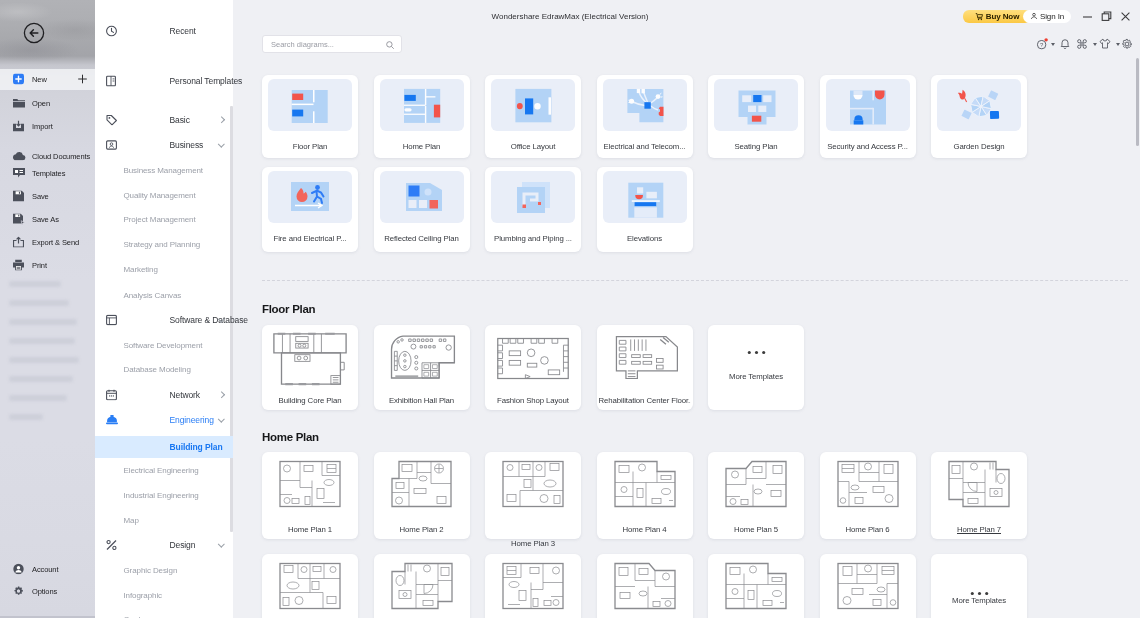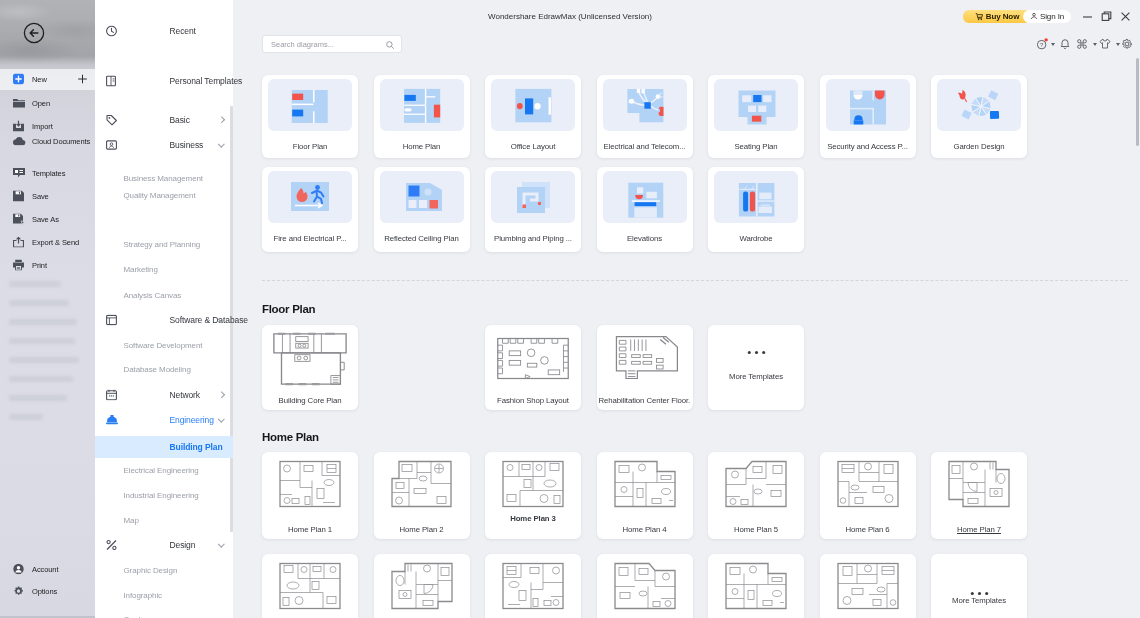--- a/index.html
+++ b/index.html
@@ -80,21 +80,21 @@
 </div>
 
 <div class="sb1item" style="top:116.2px;">
  <svg width="11" height="11" viewBox="0 0 11 11">
         <path fill="#4c505b" d="M0 3.2h3v4.2h5V3.2h3V11H0z"></path>
         <path d="M5.5 0v5M3.6 3.4l1.9 2 1.9-2" stroke="#4c505b" stroke-width="1.2" fill="none"></path>
       </svg>
  <span class="txt">Import</span>
 </div>
 
-<div class="sb1item" style="top:131px;text-decoration:underline;">
+<div class="sb1item" style="top:146px;text-decoration:underline;">
  <svg width="13" height="9" viewBox="0 0 13 9">
         <path fill="#4c505b" d="M3.2 8.8a3 3 0 0 1-.4-6A3.7 3.7 0 0 1 9.9 3.4a2.7 2.7 0 0 1-.4 5.4z"></path>
       </svg>
  <span class="txt">Cloud Documents</span>
 </div>
 
 <div class="sb1item" style="top:162.6px;">
  <svg width="12" height="10" viewBox="0 0 12 10">
         <path fill="#4c505b" d="M0 0h12v7H7l-2 2.6V7H0z"></path>
         <rect x="2" y="2" width="3" height="3" fill="#fff"></rect>
@@ -203,28 +203,31 @@
 <div class="m2" style="top:133.5px;">
  <svg width="11" height="11" viewBox="0 0 11 11">
         <rect x="0.6" y="1.4" width="9.8" height="8.2" rx="1" fill="none" stroke="#4c505b" stroke-width="1.1"></rect>
         <circle cx="5.5" cy="4.6" r="1.3" fill="none" stroke="#4c505b" stroke-width="0.9"></circle>
         <path d="M3.4 8.2c.4-1.2 1.2-1.7 2.1-1.7s1.7.5 2.1 1.7" fill="none" stroke="#4c505b" stroke-width="0.9"></path>
       </svg>
  <span class="txt">Business</span>
       <span class="chev d"></span>
 </div>
 
-<div class="m2s" style="top:159px;margin-top:8px;">
+<div class="m2s" style="top:159px;">
       <span class="txt">Business Management</span>
     </div>
 
 <div class="m2s" style="top:183.5px;">
       <span class="txt">Quality Management</span>
     </div>
 
+<div class="m2s" style="top:208px;">
+      <span class="txt">Project Management</span>
+    </div>
 
 <div class="m2s" style="top:233px;">
       <span class="txt">Strategy and Planning</span>
     </div>
 
 <div class="m2s" style="top:258px;">
       <span class="txt">Marketing</span>
     </div>
 
 <div class="m2s" style="top:283.5px;">
@@ -301,21 +304,21 @@
     </div>
 
 <div class="m2s" style="top:583.5px;">
       <span class="txt">Infographic</span>
     </div>
 
 <div class="m2s" style="top:608px;">
       <span class="txt">Cards</span>
     </div>
 
-<div id="title">Wondershare EdrawMax (Unlicensed Version)</div>
+<div id="title">Wondershare EdrawMax (Electrical Version)</div>
 
 <div class="abs" style="left:963px;top:9.5px;width:68px;height:13.5px;border-radius:6px;
  background:linear-gradient(180deg,#ffdf7e,#fbc844);display:flex;align-items:center;justify-content:center;">
  <svg width="9" height="9" viewBox="0 0 24 24" style="margin-right:2px">
         <path fill="none" stroke="#3a2c00" stroke-width="2.4" d="M2 4h3l2.6 12.5H19M7 7h13l-1.8 7H8.4"></path>
         <circle cx="9.5" cy="20" r="1.8" fill="#3a2c00"></circle>
         <circle cx="17" cy="20" r="1.8" fill="#3a2c00"></circle>
       </svg>
  <span style="font-size:8px;font-weight:bold;color:#2b2100;letter-spacing:-0.1px;">Buy Now</span>
 </div>
@@ -531,35 +534,20 @@
   <rect x="34" y="16.3" width="6.2" height="6.2" fill="#e8eef9"></rect>
   <rect x="43.4" y="20.8" width="10.5" height="6.5" fill="#e8eef9"></rect>
   <path d="M32.3 24h7.6v0.8a3.8 3.4 0 0 1-7.6 0z" fill="#f2544b"></path>
   <rect x="28.8" y="29.3" width="28" height="1.5" fill="#fdfdfe"></rect>
   <rect x="31.6" y="31.2" width="21.6" height="3.9" fill="#1677f0"></rect>
   <rect x="31.3" y="36.3" width="22.6" height="10.4" fill="#e4ecf9"></rect>
  </svg></div>
  <div class="clabel" style="top:67px;">Elevations</div>
 </div>
 
-<div class="card" style="left:708px;top:167px;height:85px;">
- <div class="cicon"><svg width="84" height="55" viewBox="0 0 84 55">
-  <rect x="24.9" y="12" width="35.5" height="33.5" fill="#b3d3f6"></rect>
-  <rect x="42" y="12" width="1.6" height="33.5" fill="#e8eef9"></rect>
-  <rect x="25.5" y="17.8" width="16.5" height="1.2" fill="#dfeafa"></rect>
-  <path d="M31 18c0-2 2-2 2-3.5M38 18c0-2 2-2 2-3.5" stroke="#dfeafa" stroke-width="1" fill="none"></path>
-  <rect x="29.1" y="20.6" width="5" height="20" rx="2.2" fill="#1677f0"></rect>
-  <rect x="35.9" y="20.6" width="5.2" height="20" rx="2.2" fill="#f2544b"></rect>
-  <rect x="45.3" y="21.6" width="12.2" height="6.6" fill="#e4ecf9"></rect>
-  <rect x="43.6" y="29.4" width="17" height="1.3" fill="#e8eef9"></rect>
-  <rect x="44.6" y="35.6" width="13.4" height="6.4" fill="#e4ecf9"></rect>
-  <rect x="46.6" y="33.4" width="9.4" height="2.2" fill="#d4e3f8"></rect>
- </svg></div>
- <div class="clabel" style="top:67px;">Wardrobe</div>
-</div>
 
 <div class="abs" style="left:262px;top:280px;width:866px;height:0;border-top:1px dashed #d3d4dc;"></div>
 
 <svg width="0" height="0" style="position:absolute">
       <defs>
 <g id="fp_bcp">
           <g fill="none" stroke="#87888c" stroke-width="0.9">
  <path d="M4 4h76v20H4z" stroke-width="1.4"></path>
  <path d="M13 4v20M21 4v20M46 4v20M54 4v20"></path>
  <rect x="27" y="7" width="13" height="5"></rect>
@@ -738,20 +726,26 @@
 
 <div class="h2x" style="left:262px;top:302.5px;">Floor Plan</div>
 
 <div class="card" style="left:262px;top:325px;height:85px;">
  <svg class="abs" style="left:8px;top:5px" width="80" height="57" viewBox="0 0 84 60">
         <use href="#fp_bcp"></use>
       </svg>
  <div class="clabel" style="top:70.5px;">Building Core Plan</div>
 </div>
 
+<div class="card" style="left:373.5px;top:325px;height:85px;">
+ <svg class="abs" style="left:8px;top:7px" width="80" height="53" viewBox="0 0 84 55">
+        <use href="#fp_exh"></use>
+      </svg>
+ <div class="clabel" style="top:70.5px;">Exhibition Hall Plan</div>
+</div>
 
 <div class="card" style="left:485px;top:325px;height:85px;">
  <svg class="abs" style="left:8px;top:6px" width="80" height="55" viewBox="0 0 84 56">
         <use href="#fp_shop"></use>
       </svg>
  <div class="clabel" style="top:70.5px;">Fashion Shop Layout</div>
 </div>
 
 <div class="card" style="left:596.5px;top:325px;height:85px;">
  <svg class="abs" style="left:8px;top:6px" width="80" height="55" viewBox="0 0 84 56">
@@ -782,21 +776,21 @@
  <svg class="abs" style="left:15px;top:6px" width="66" height="52" viewBox="0 0 66 51">
         <use href="#hp_b"></use>
       </svg>
  <div class="clabel" style="top:72.5px;">Home Plan 2</div>
 </div>
 
 <div class="card" style="left:485px;top:452px;height:86.5px;">
  <svg class="abs" style="left:15px;top:6px" width="66" height="52" viewBox="0 0 66 51">
         <use href="#hp_c"></use>
       </svg>
- <div class="clabel" style="top:62px;font-weight:bold;">Home Plan 3</div>
+ <div class="clabel" style="top:87px;">Home Plan 3</div>
 </div>
 
 <div class="card" style="left:596.5px;top:452px;height:86.5px;">
  <svg class="abs" style="left:15px;top:6px" width="66" height="52" viewBox="0 0 66 51">
         <use href="#hp_d"></use>
       </svg>
  <div class="clabel" style="top:72.5px;">Home Plan 4</div>
 </div>
 
 <div class="card" style="left:708px;top:452px;height:86.5px;">

